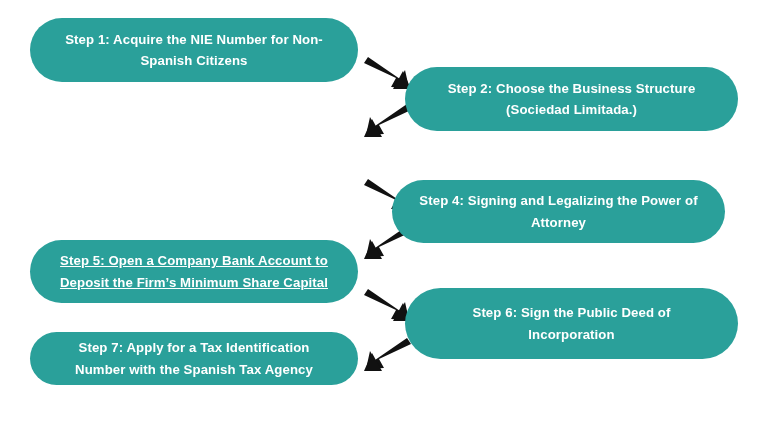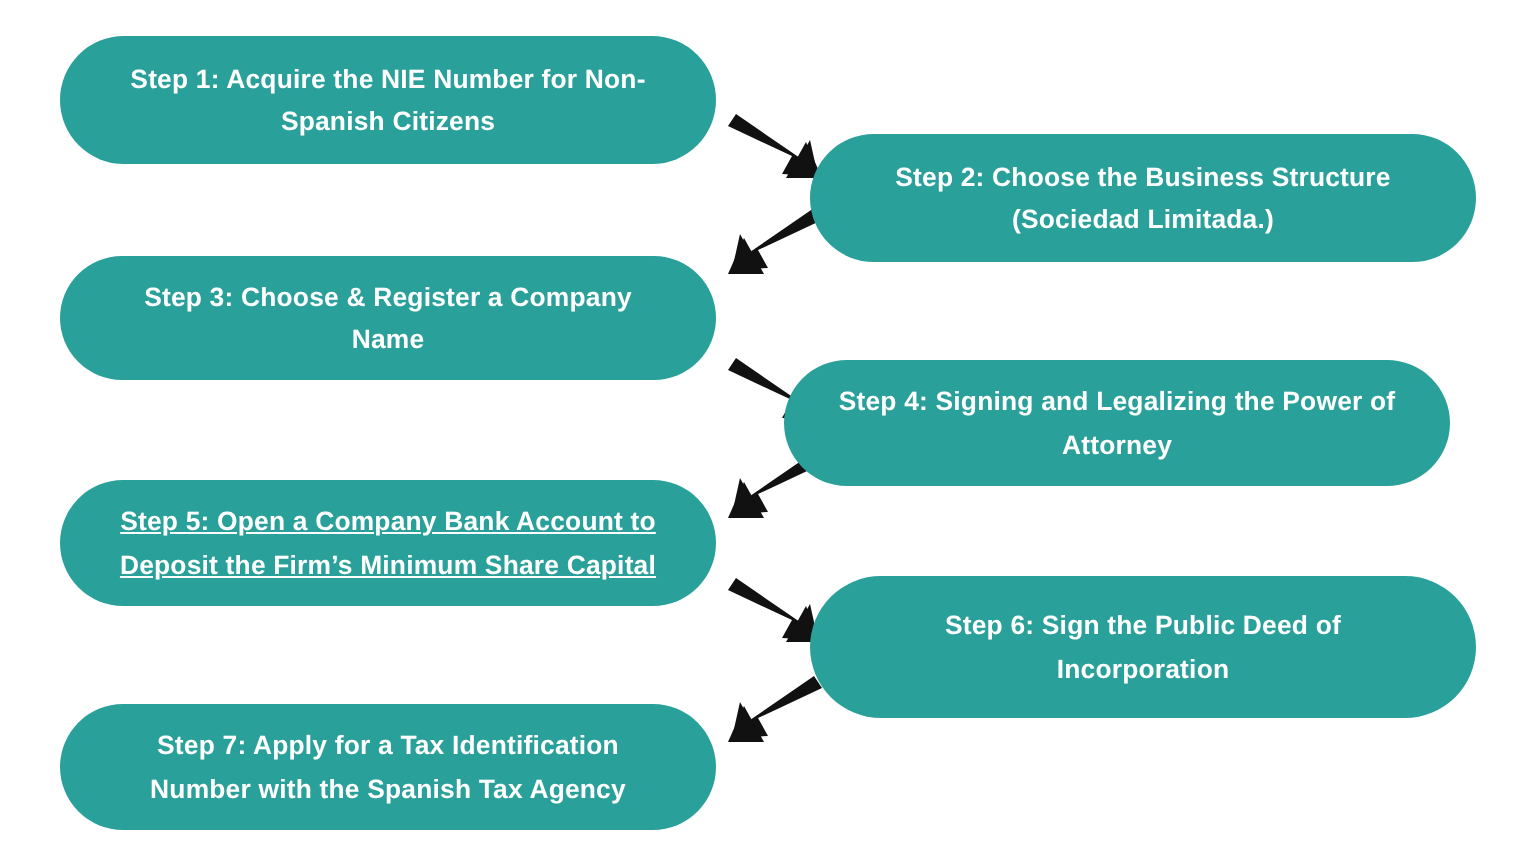--- a/index.html
+++ b/index.html
@@ -94,33 +94,30 @@
   </svg>
 
   <div class="step-box" style="left:30px; top:18px; width:328px; height:64px;">
     <span class="step-label">Step 1: Acquire the NIE Number for Non-Spanish Citizens</span>
   </div>
 
   <div class="step-box" style="left:405px; top:67px; width:333px; height:64px;">
     <span class="step-label">Step 2: Choose the Business Structure (Sociedad Limitada.)</span>
   </div>
 
-  <div class="step-box" style="left:30px; top:128px; width:328px; height:62px;">
-    <span class="step-label">Step 3: Choose &amp; Register a Company Name</span>
-  </div>
 
   <div class="step-box" style="left:392px; top:180px; width:333px; height:63px;">
     <span class="step-label">Step 4: Signing and Legalizing the Power of Attorney</span>
   </div>
 
   <div class="step-box" style="left:30px; top:240px; width:328px; height:63px;text-decoration:underline;">
     <span class="step-label">Step 5: Open a Company Bank Account to Deposit the Firm’s Minimum Share Capital</span>
   </div>
 
   <div class="step-box" style="left:405px; top:288px; width:333px; height:71px;">
     <span class="step-label">Step 6: Sign the Public Deed of Incorporation</span>
   </div>
 
-  <div class="step-box" style="left:30px; top:352px; width:328px; height:63px;">
+  <div class="step-box" style="left:30px; top:332px; width:328px; height:53px;">
     <span class="step-label">Step 7: Apply for a Tax Identification Number with the Spanish Tax Agency</span>
   </div>
 
 </div>
 
 </body></html>

